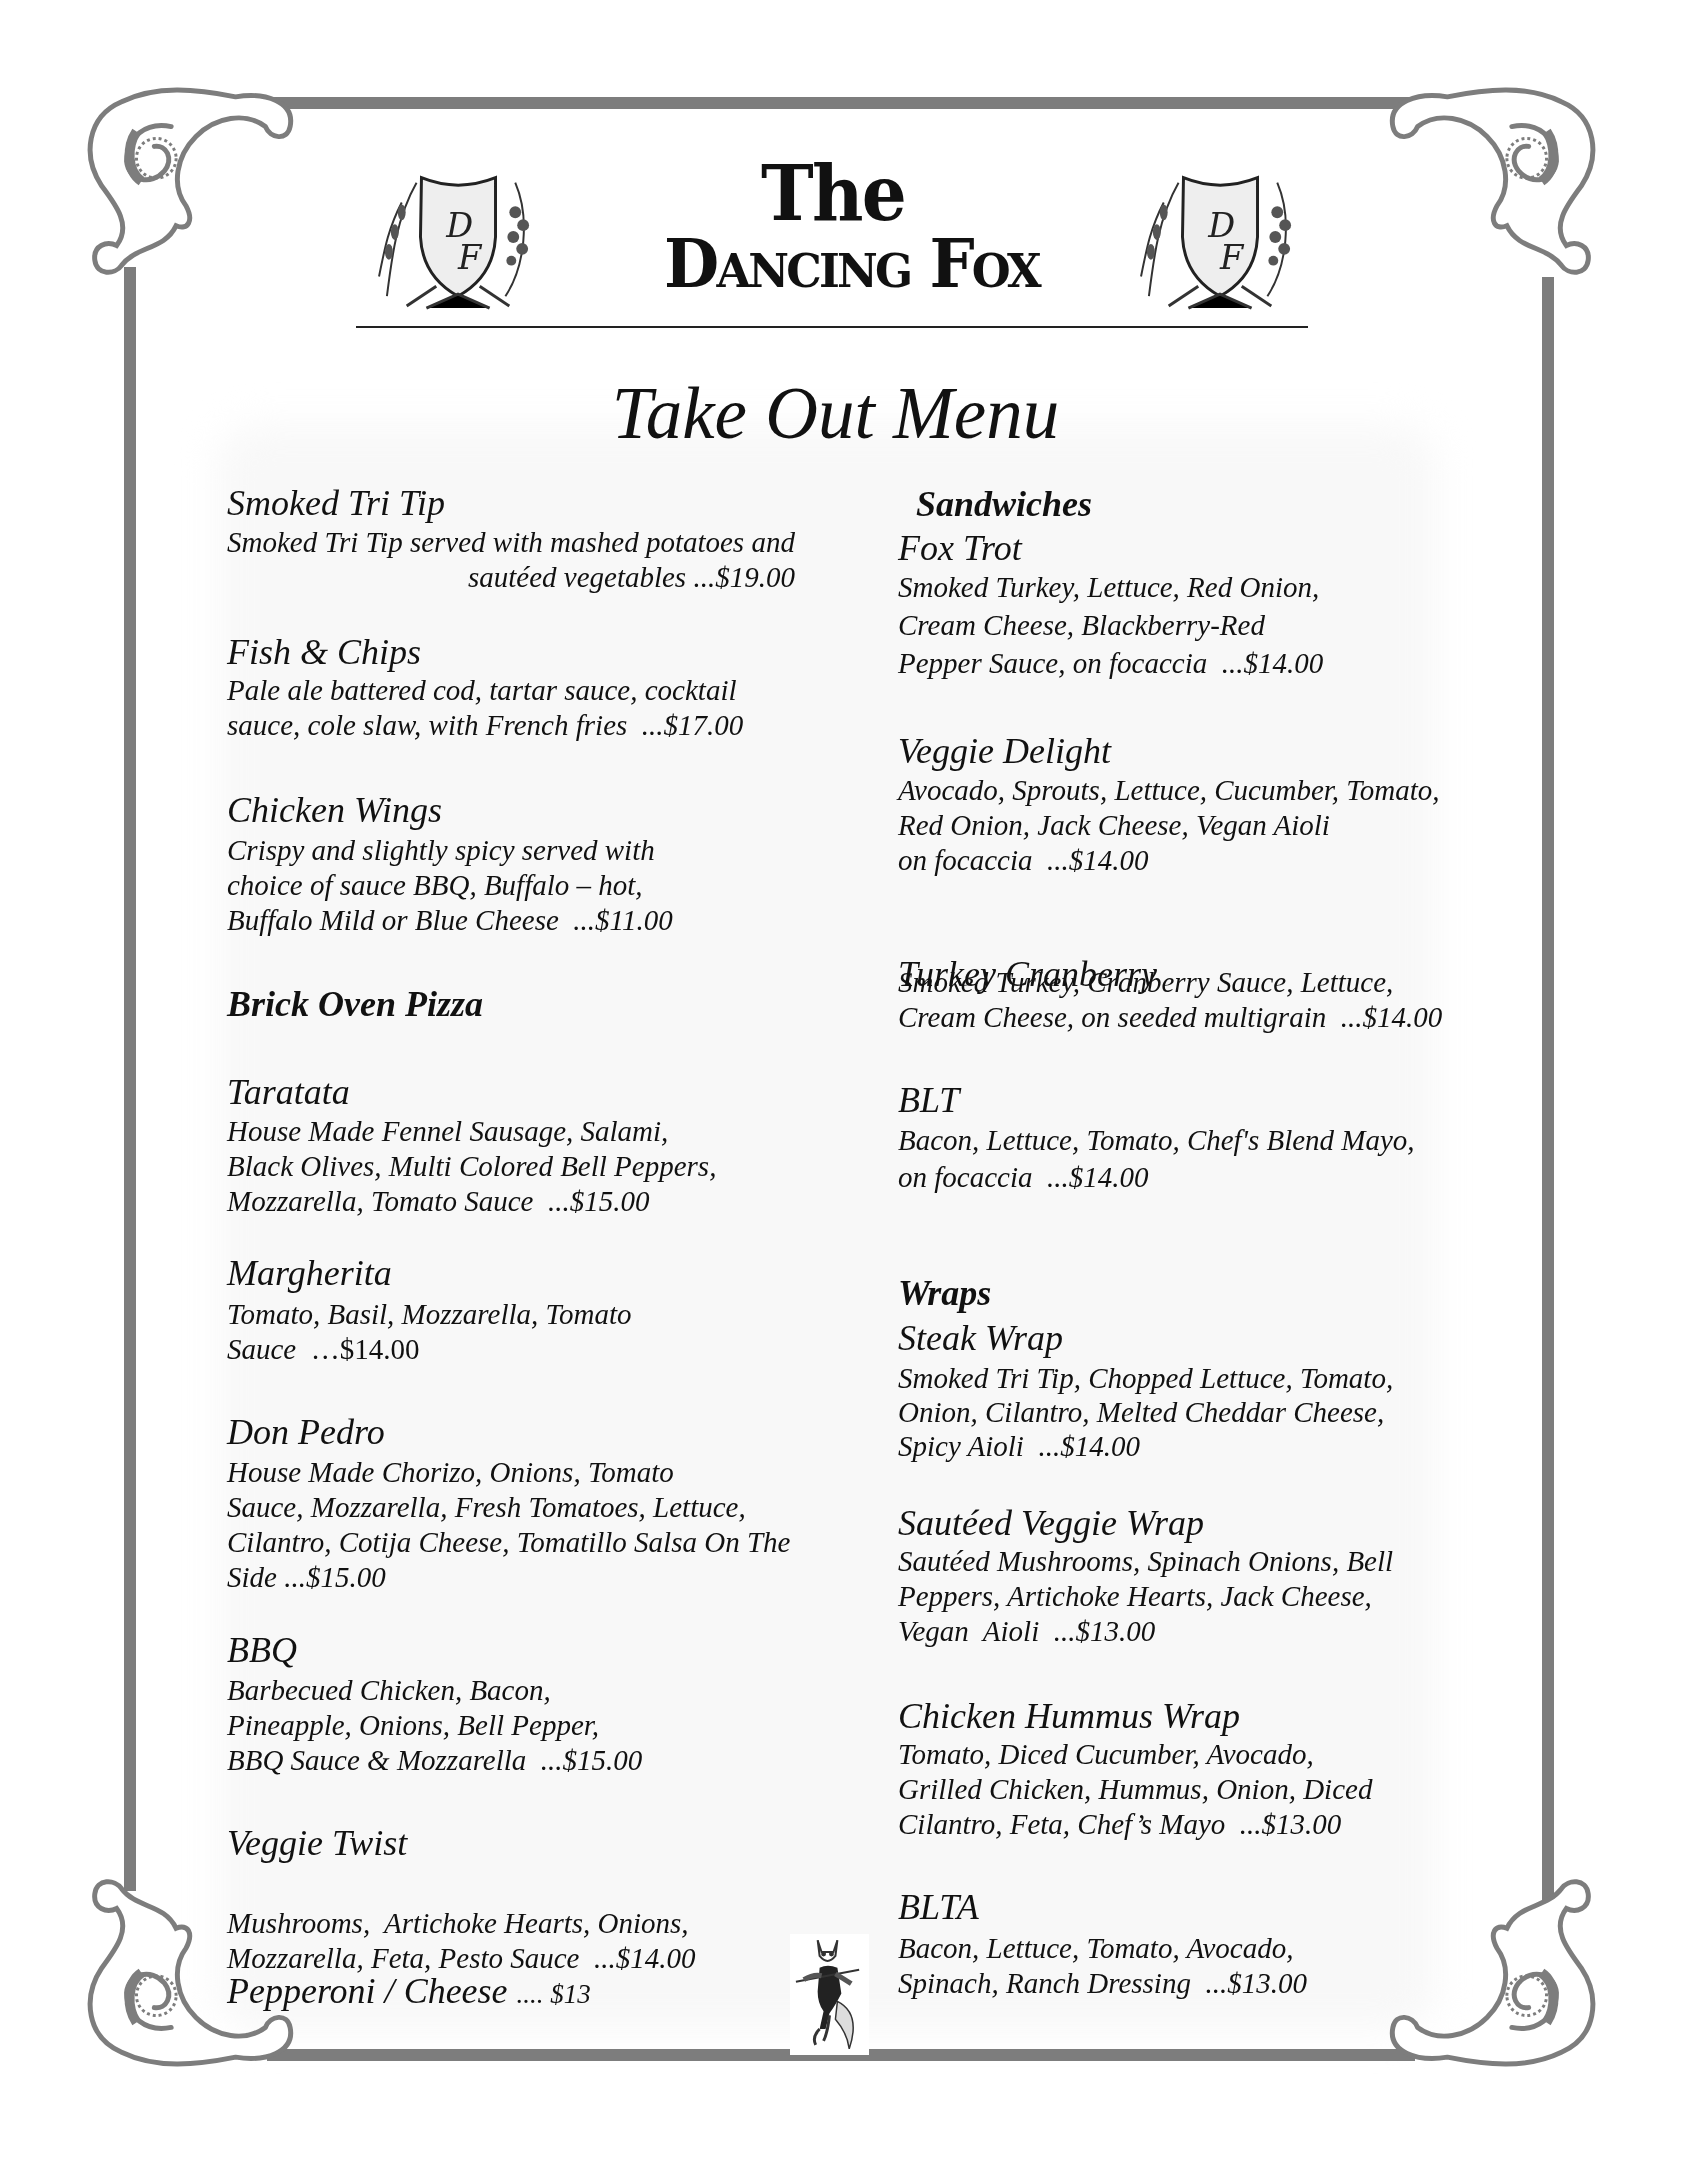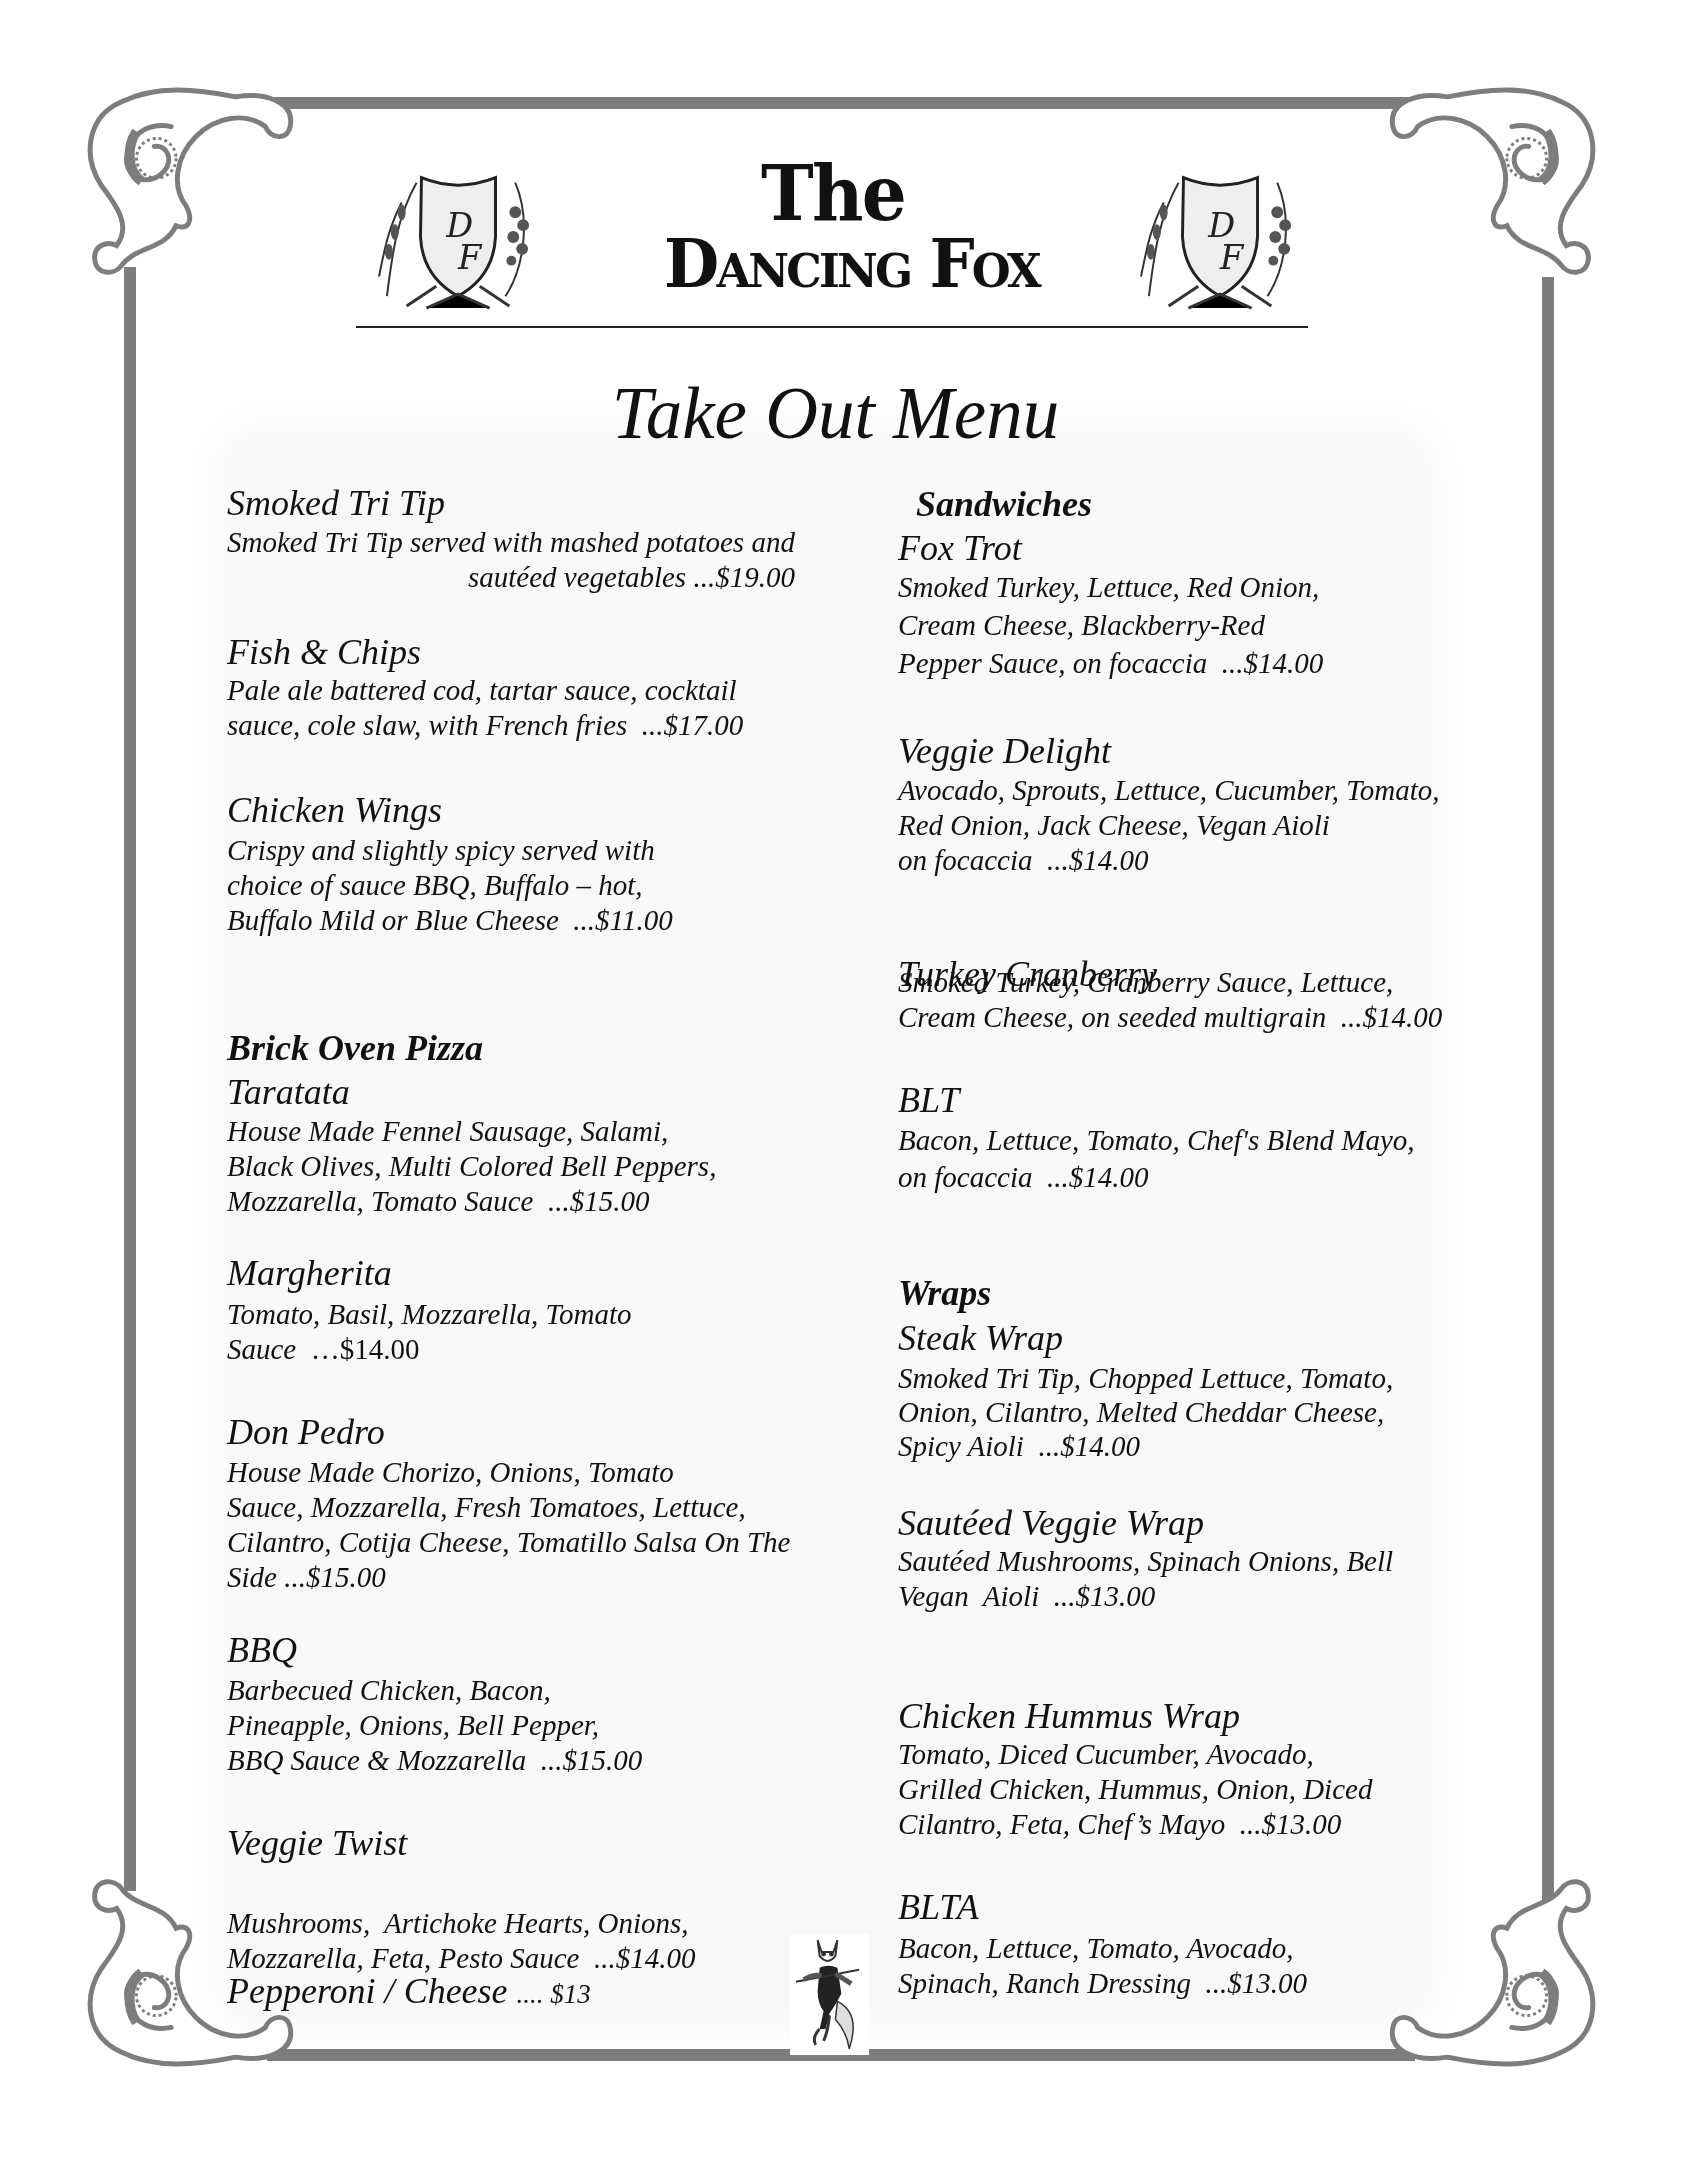--- a/index.html
+++ b/index.html
@@ -136,21 +136,21 @@
   <div><span>sauce, cole slaw, with French fries</span>&nbsp; <span class="price">...$17.00</span></div>
 </div>
 
 <div class="item-name L" style="top:792px;">Chicken Wings</div>
 <div class="desc L" style="top:833px;">
   <div>Crispy and slightly spicy served with</div>
   <div>choice of sauce BBQ, Buffalo – hot,</div>
   <div><span>Buffalo Mild or Blue Cheese</span>&nbsp; <span class="price">...$11.00</span></div>
 </div>
 
-<div class="section-title L" style="top:1030px;">Brick Oven Pizza</div>
+<div class="section-title L" style="top:986px;">Brick Oven Pizza</div>
 
 <div class="item-name L" style="top:1074px;">Taratata</div>
 <div class="desc L" style="top:1114px;">
   <div>House Made Fennel Sausage, Salami,</div>
   <div>Black Olives, Multi Colored Bell Peppers,</div>
   <div><span>Mozzarella, Tomato Sauce</span>&nbsp; <span class="price">...$15.00</span></div>
 </div>
 
 <div class="item-name L" style="top:1255px;">Margherita</div>
 <div class="desc L" style="top:1297px;">
@@ -217,20 +217,21 @@
 <div class="item-name R" style="top:1320px;">Steak Wrap</div>
 <div class="desc R" style="top:1361px;line-height:34px;">
   <div>Smoked Tri Tip, Chopped Lettuce, Tomato,</div>
   <div>Onion, Cilantro, Melted Cheddar Cheese,</div>
   <div><span>Spicy Aioli</span>&nbsp; <span class="price">...$14.00</span></div>
 </div>
 
 <div class="item-name R" style="top:1505px;">Sautéed Veggie Wrap</div>
 <div class="desc R" style="top:1544px;">
   <div>Sautéed Mushrooms, Spinach Onions, Bell</div>
+  <div>Peppers, Artichoke Hearts, Jack Cheese,</div>
   <div style="white-space:pre;"><span>Vegan  Aioli</span>  <span class="price">...$13.00</span></div>
 </div>
 
 <div class="item-name R" style="top:1698px;">Chicken Hummus Wrap</div>
 <div class="desc R" style="top:1737px;">
   <div>Tomato, Diced Cucumber, Avocado,</div>
   <div>Grilled Chicken, Hummus, Onion, Diced</div>
   <div><span>Cilantro, Feta, Chef’s Mayo</span>&nbsp; <span class="price">...$13.00</span></div>
 </div>
 

